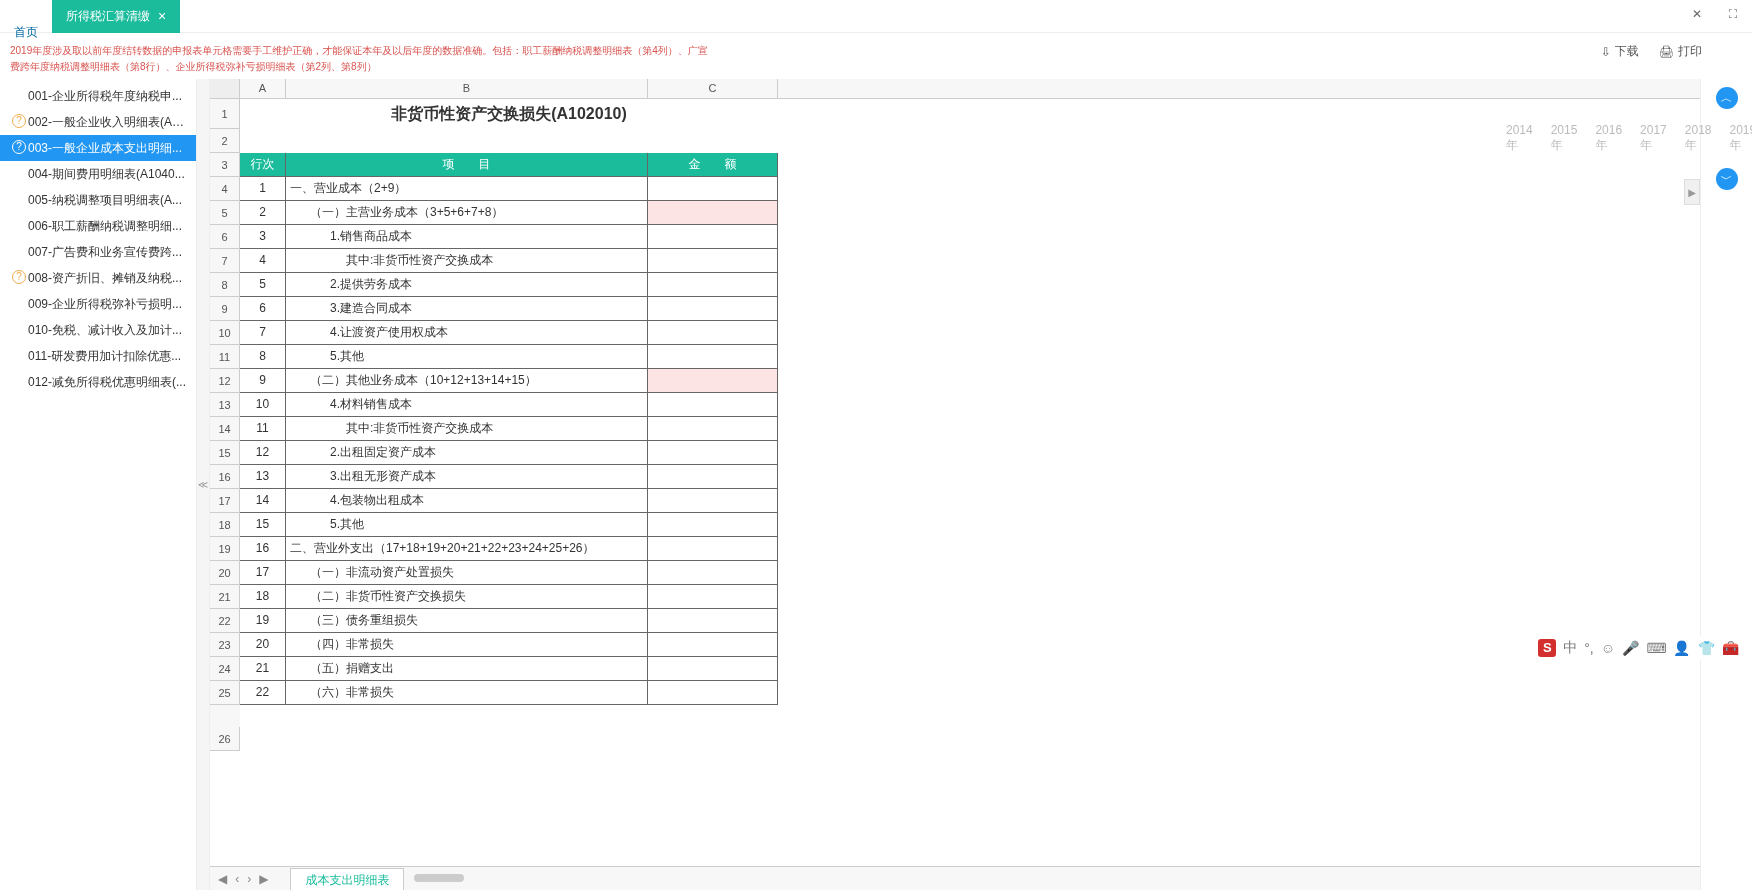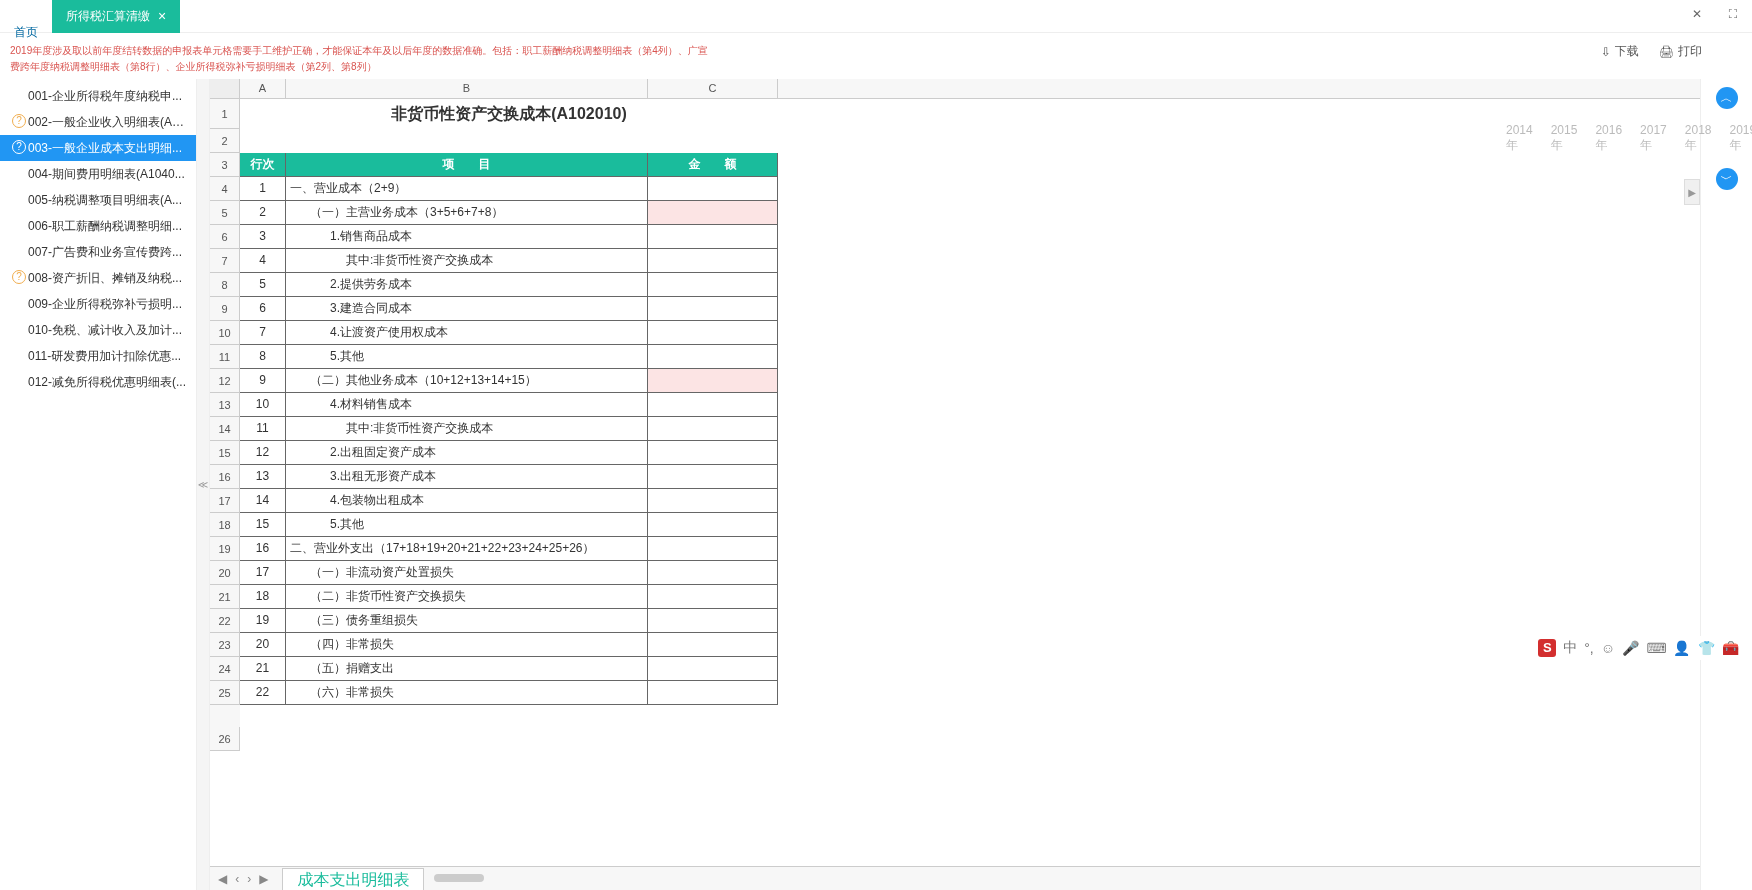--- a/index.html
+++ b/index.html
@@ -31,31 +31,31 @@
 .grid-body { display: flex; }
 .row-headers { width: 30px; background: #f7f7f7; }
 .row-h { height: 24px; line-height: 24px; text-align: center; border-bottom: 1px solid #ccc; border-right: 1px solid #ccc; color: #555; font-size: 11px; }
 .cells { flex: 0 0 auto; }
 .cell-row { display: flex; height: 24px; }
 .cell { border-right: 1px solid #666; border-bottom: 1px solid #666; height: 24px; line-height: 23px; padding: 0 4px; white-space: nowrap; overflow: hidden; }
 .title-row .cell { border: none; }
 .title-cell { width: 538px; text-align: center; font-size: 16px; font-weight: bold; border:none !important;}
 .blank-row .cell { border: none; }
 .unit-cell { width: 538px; text-align: right; border: none; }
-.header-row .cell { background: #1abc9c; color: #fff; text-align: center; font-weight: bold; }
+.header-row .cell { background: #1abc9c; color: #fff; text-align: center; font-weight: normal; }
 .c-A { width: 46px; text-align: center; }
 .c-B { width: 362px; }
 .c-C { width: 130px; }
 .pink { background: #fce4e4; }
 .indent1 { padding-left: 24px; }
 .indent2 { padding-left: 44px; }
 .sheet-tabs { height: 24px; display: flex; align-items: center; border-top: 1px solid #ccc; background: #f7f7f7; }
 .nav-arrows { display: flex; padding: 0 6px; gap: 4px; color: #888; }
 .nav-arrows span { cursor: pointer; padding: 0 2px;}
-.sheet-tab { height: 22px; line-height: 22px; padding: 0 14px; background: #fff; border: 1px solid #ccc; border-bottom: none; margin-left: 6px; color: #1abc9c; font-size: 16px; }
+.sheet-tab { height: 22px; line-height: 22px; padding: 0 14px; background: #fff; border: 1px solid #ccc; border-bottom: none; margin-left: 14px; color: #1abc9c; font-size: 12px; }
 .hscroll-track { flex:1; margin: 0 10px; height:10px; position:relative; }
 .hscroll-thumb { position:absolute; left:0; height:8px; width:50px; background:#ccc; border-radius:4px; }
 .year-panel { width: 52px; background: #fff; border-left: 1px solid #eee; display: flex; flex-direction: column; align-items: center; padding-top: 8px; gap: 12px; }
 .year-btn { font-size: 12px; color: #bbb; cursor: pointer; }
 .year-btn.enabled { color: #000000; font-weight: 500; }
 .year-btn.selected { background: #2196F3; color: #fff; padding: 2px 6px; border-radius: 10px; }
 .circle-btn { width: 22px; height: 22px; border-radius: 50%; background: #2196F3; color: #fff; display: flex; align-items: center; justify-content: center; font-size: 12px; cursor: pointer; }
 .ime-bar { position: absolute; right: 6px; bottom: 230px; display: flex; align-items: center; gap: 7px; background: #fff; padding: 3px 6px; color: #555; }
 .ime-logo { width: 18px; height: 18px; background: #d32f2f; color: #fff; font-weight: bold; font-size: 13px; text-align: center; line-height: 18px; border-radius: 3px; }
 .ime-icon { font-size: 14px; color: #777; }
@@ -140,21 +140,21 @@
               <div class="row-h" style="height: 24px; line-height: 24px;">20</div>
               <div class="row-h" style="height: 24px; line-height: 24px;">21</div>
               <div class="row-h" style="height: 24px; line-height: 24px;">22</div>
               <div class="row-h" style="height: 24px; line-height: 24px;">23</div>
               <div class="row-h" style="height: 24px; line-height: 24px;">24</div>
               <div class="row-h" style="height: 24px; line-height: 24px;">25</div>
               <div class="row-h" style="height: 24px; line-height: 24px; margin-top: 22px;">26</div>
             </div>
           <div class="cells" id="cells">
               <div class="cell-row title-row" style="height: 30px;">
-                <div class="cell title-cell" style="line-height: 30px;">非货币性资产交换成本(A102010)</div>
+                <div class="cell title-cell" style="line-height: 30px;">非货币性资产交换损失(A102010)</div>
               </div>
               <div class="cell-row blank-row">
                 <div class="cell" style="width: 538px; border: none;"></div>
               </div>
               <div class="cell-row header-row">
                 <div class="cell c-A">行次</div>
                 <div class="cell c-B">项　　目</div>
                 <div class="cell c-C">金　　额</div>
               </div>
               <div class="cell-row">

